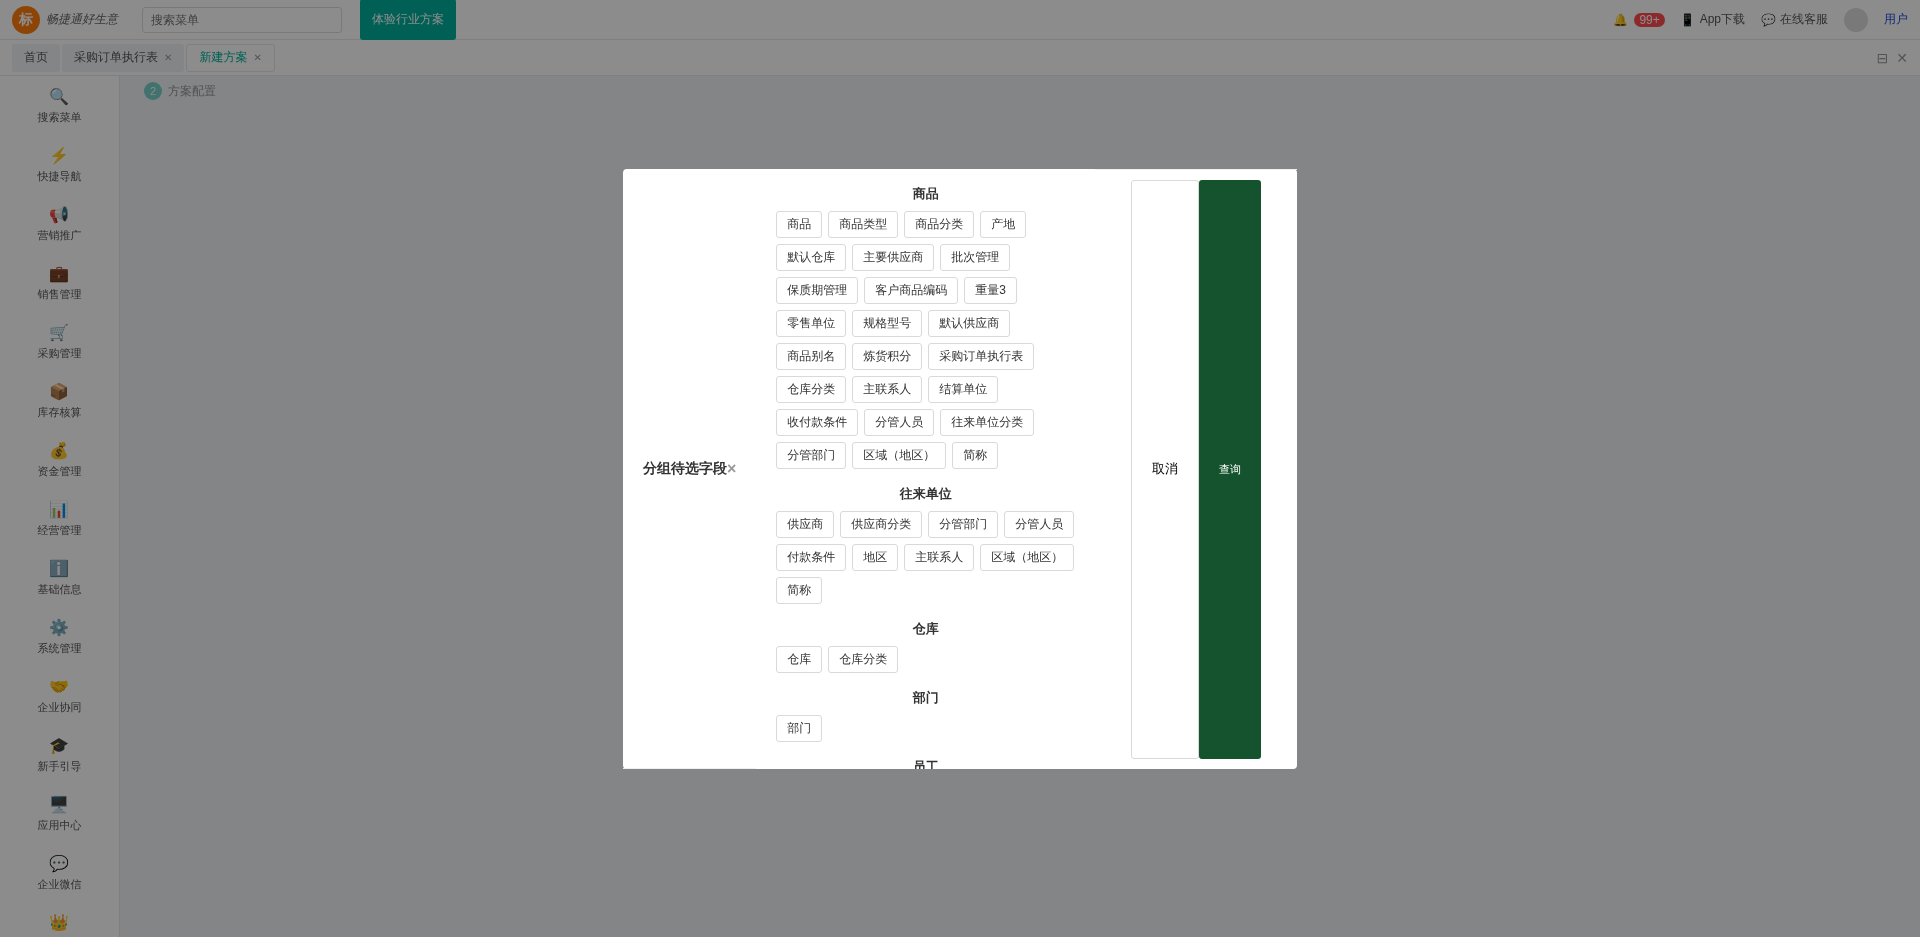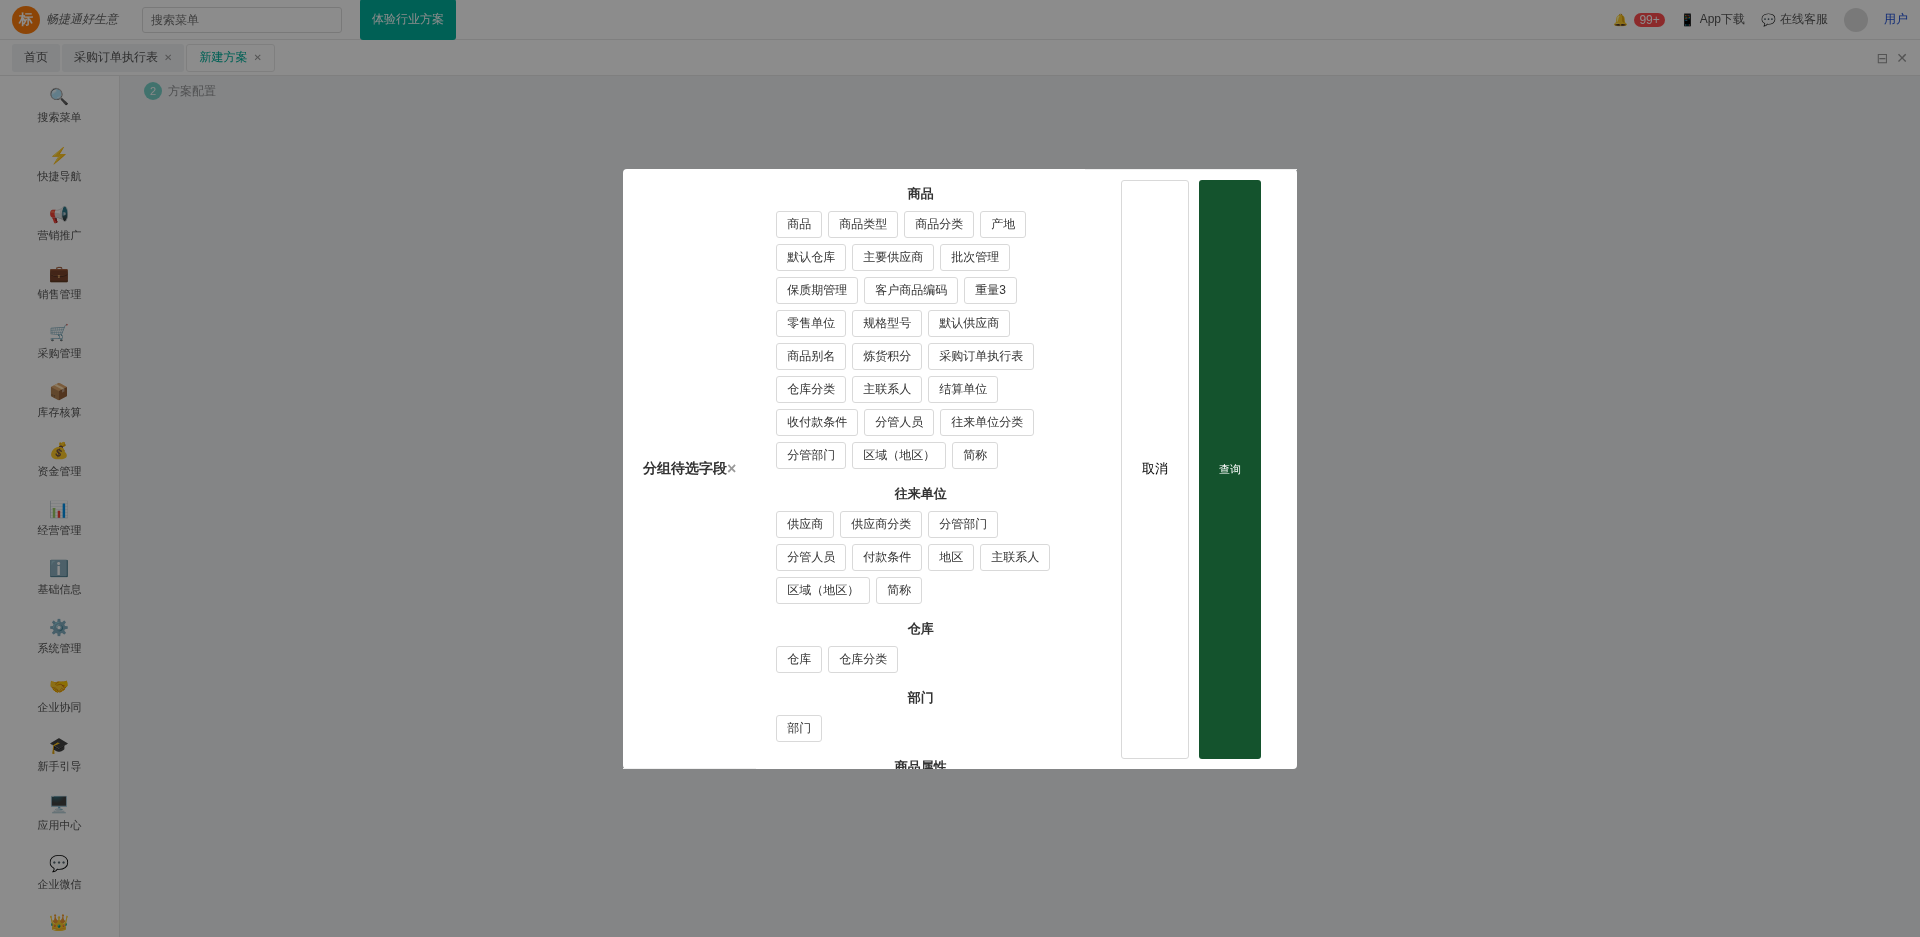--- a/index.html
+++ b/index.html
@@ -203,21 +203,20 @@
       flex: 1;
       overflow-y: auto;
       padding: 16px 20px;
       text-align: center;
     }
     .modal-footer {
       padding: 10px 36px;
       border-top: 1px solid #f0f0f0;
       display: flex;
       justify-content: flex-end;
-      gap: 10px;
     }
 
     
     .field-section { margin-bottom: 16px; }
     .section-title {
       font-size: 13px;
       font-weight: 600;
       color: #333;
       margin-bottom: 8px;
     }
@@ -481,20 +480,21 @@
             <div class="field-tag">仓库分类</div>
           </div>
         </div>
         <div class="field-section">
           <div class="section-title">部门</div>
           <div class="field-tags">
             <div class="field-tag">部门</div>
           </div>
         </div>
         <div class="field-section">
+          <div class="section-title">员工</div>
         </div>
         <div class="field-section">
           <div class="section-title">商品属性</div>
           <div class="field-tags">
             <div class="field-tag">属性</div>
             <div class="field-tag">颜色</div>
             <div class="field-tag">多规格</div>
             <div class="field-tag">尺码</div>
             <div class="field-tag">鞋码</div>
             <div class="field-tag">1</div>

